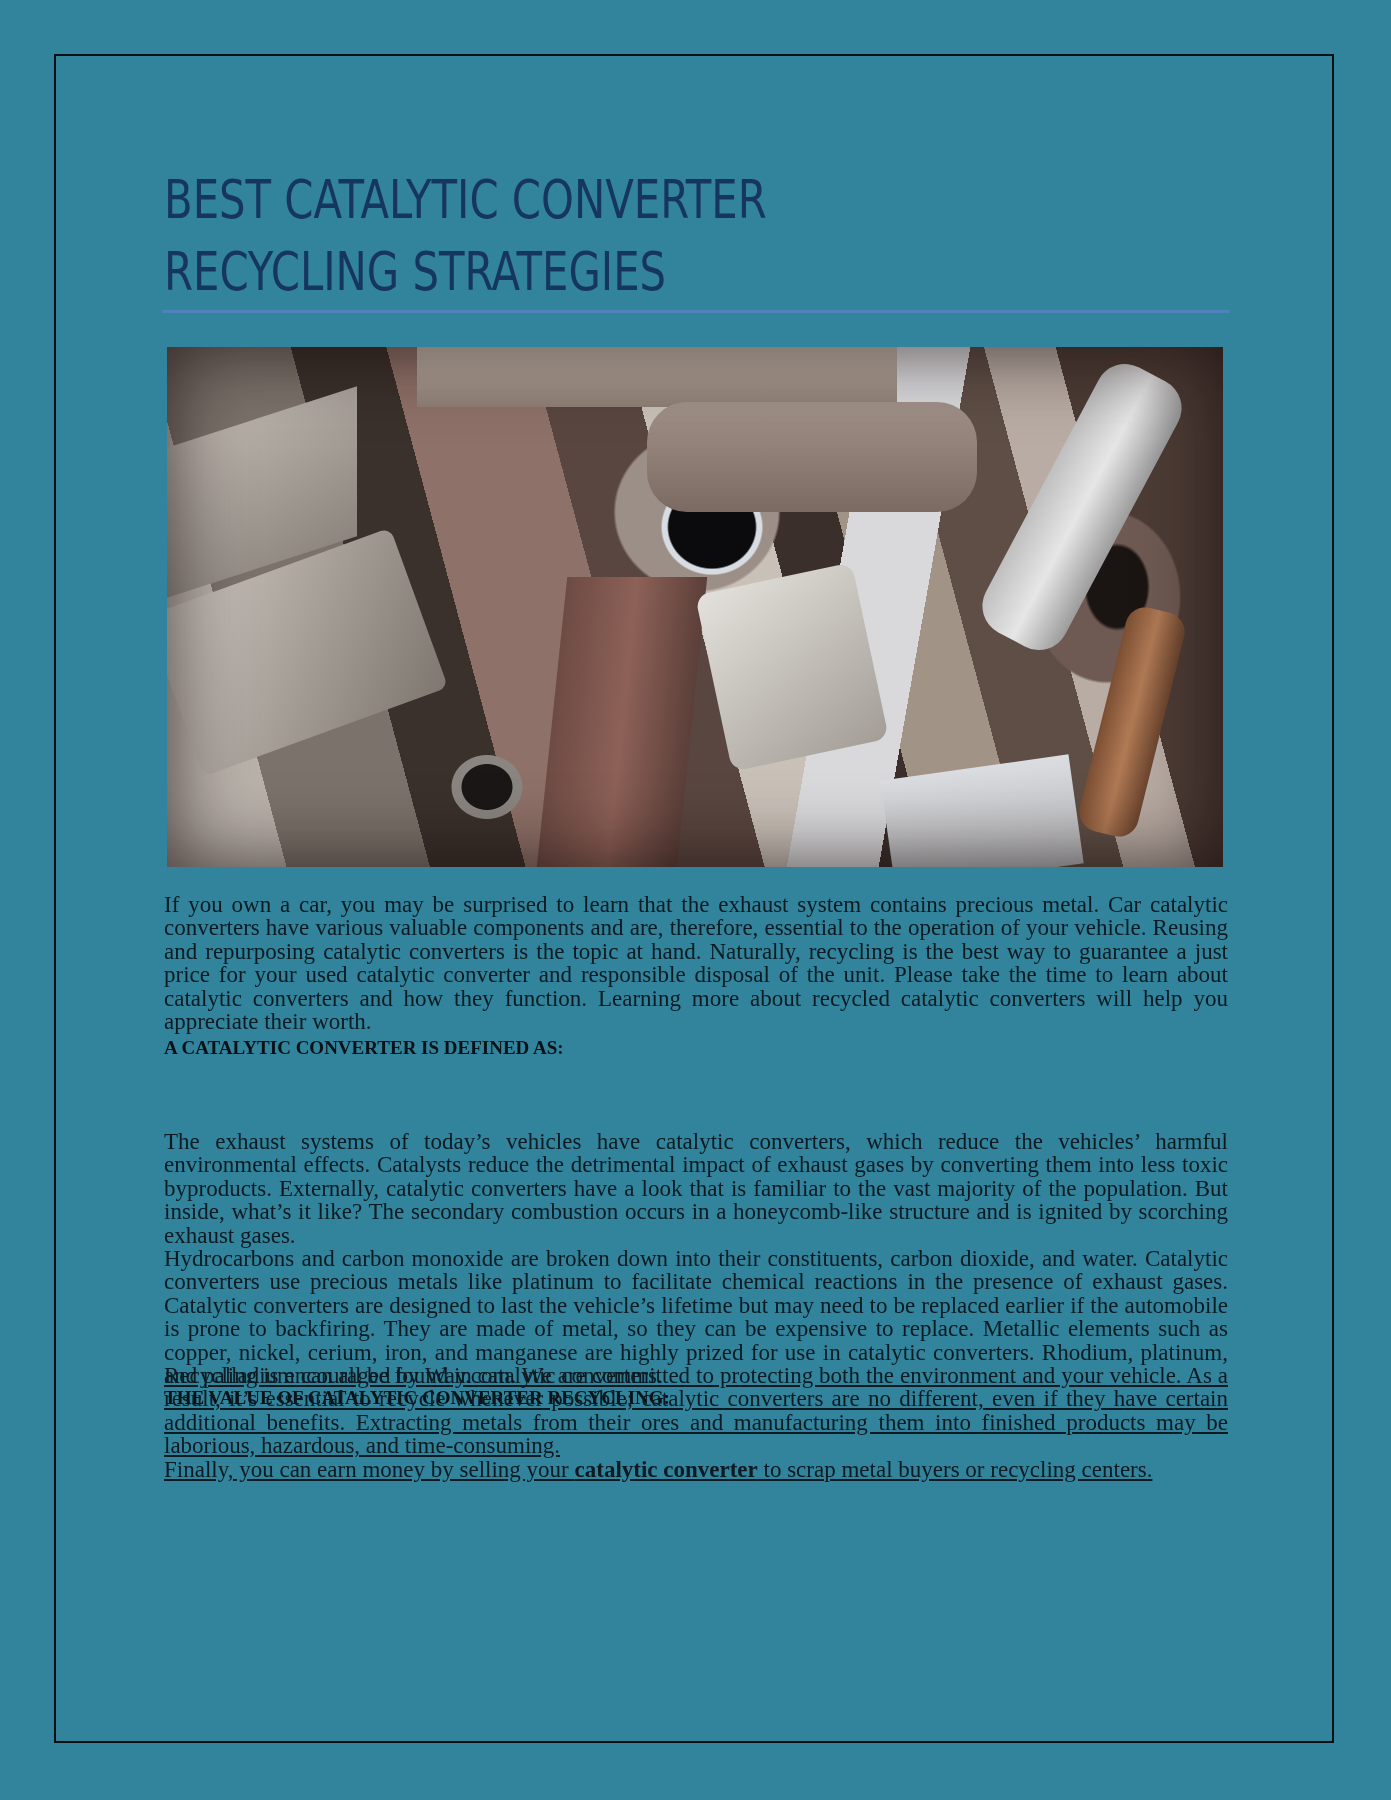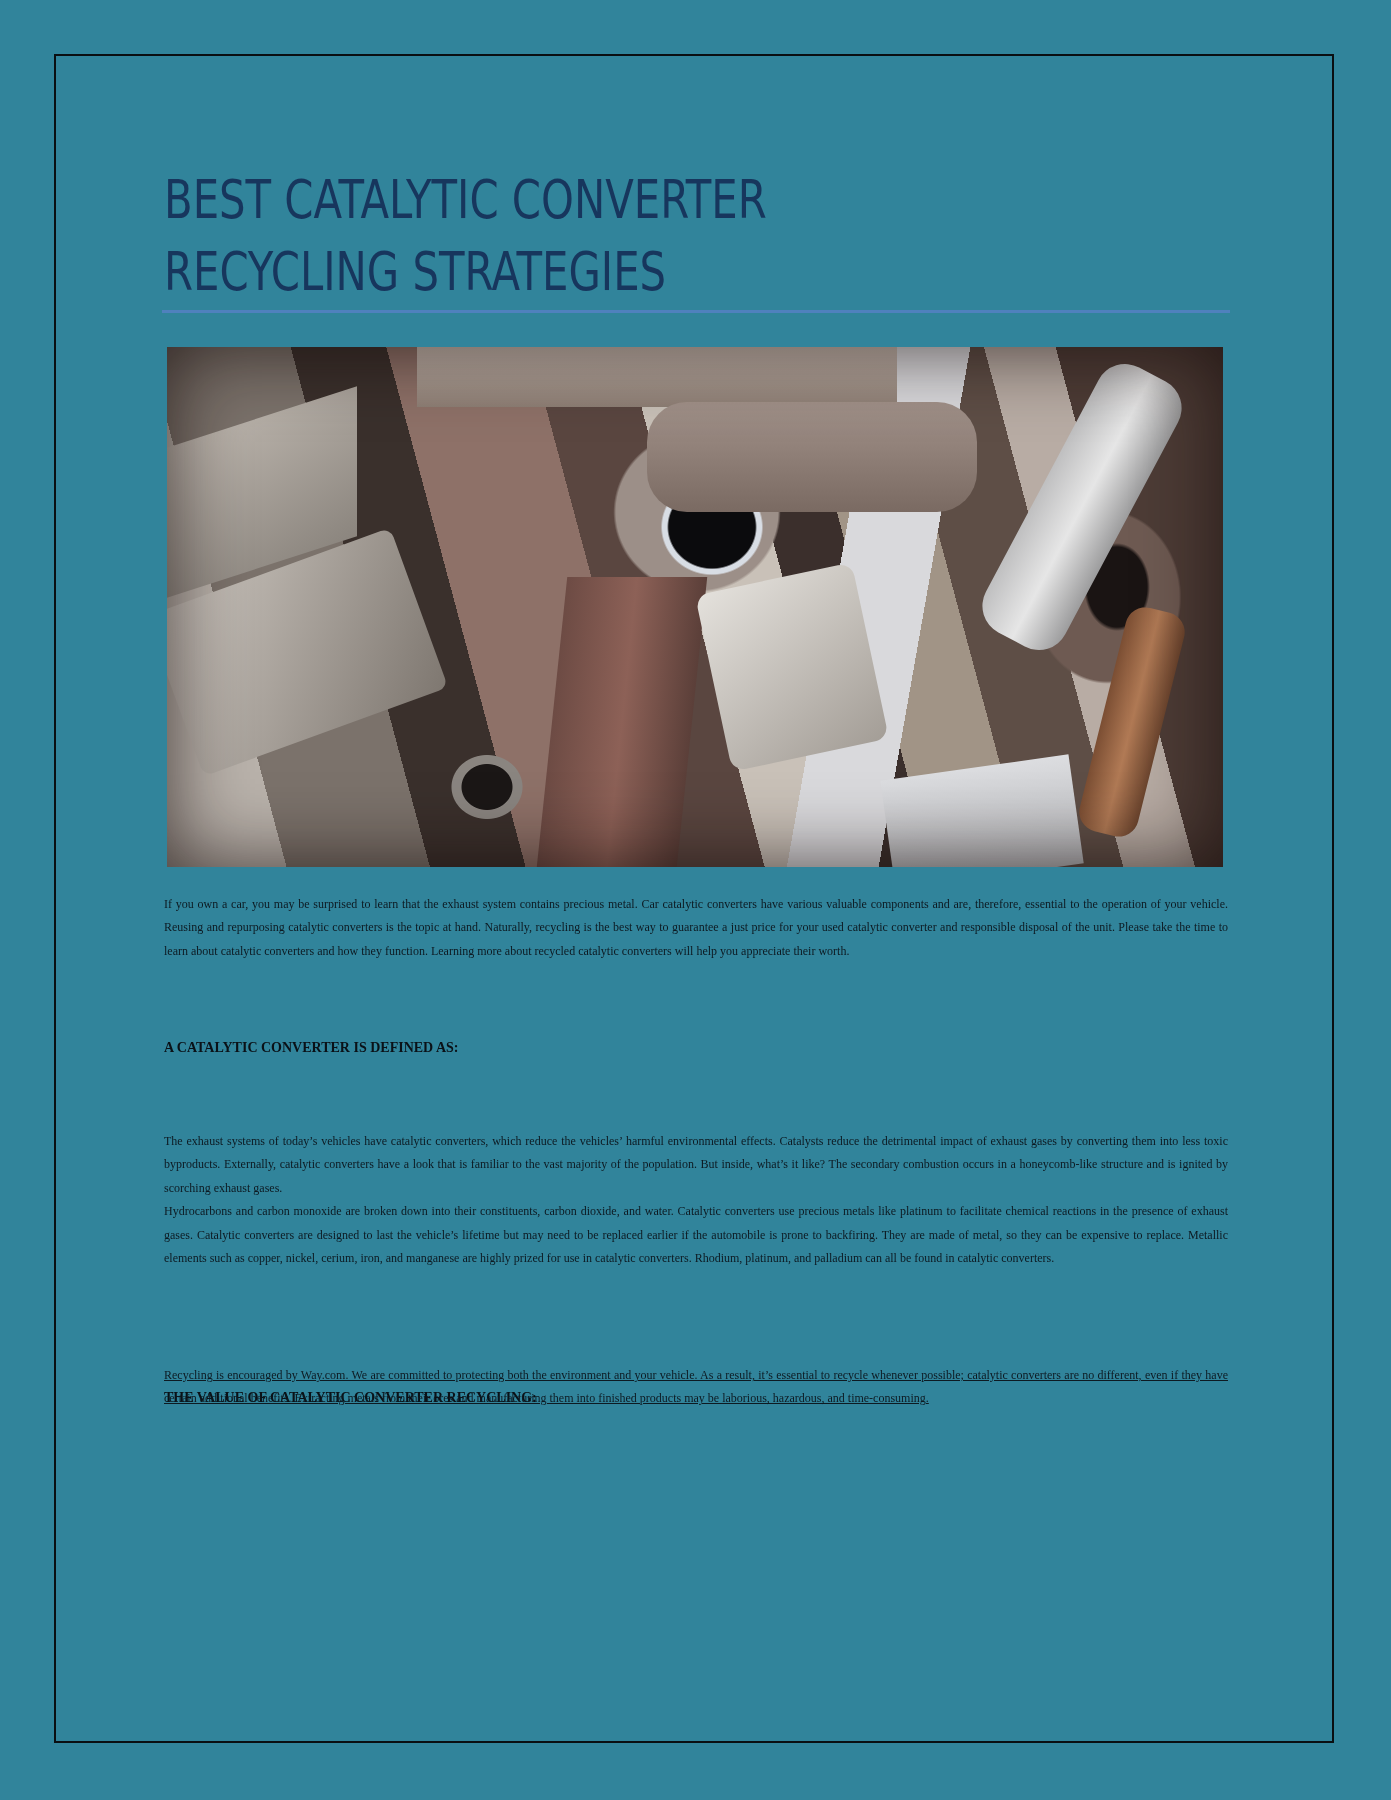--- a/index.html
+++ b/index.html
@@ -62,30 +62,30 @@
   .photo .s5 { left: 720px; top: 420px; width: 190px; height: 110px; background: linear-gradient(180deg,#dcdde0,#b6b7ba); transform: rotate(-8deg); }
   .photo .s6 { left: 250px; top: 0; width: 480px; height: 60px; background: linear-gradient(180deg,#cbbeb4,#8e7f75); }
   .photo .s7 { left: 480px; top: 55px; width: 330px; height: 110px; background: linear-gradient(180deg,#a2928a,#7a6a62); border-radius: 40px; }
   .photo .s8 { left: 870px; top: 10px; width: 90px; height: 300px; background: linear-gradient(90deg,#bfbfc0,#e6e6e6,#9c9c9d); transform: rotate(28deg); border-radius: 30px; }
   .photo .s9 { left: 935px; top: 260px; width: 60px; height: 230px; background: linear-gradient(90deg,#7b4e33,#b17a55,#6c452e); transform: rotate(14deg); border-radius: 20px; }
   .photo .vignette { position: absolute; inset: 0; box-shadow: inset 0 0 80px rgba(20,10,8,0.75); }
   .text-block {
     position: absolute;
     left: 164px;
     width: 1064px;
-    font-size: 12px;
+    font-size: 23px;
     line-height: 23.4px;
     text-align: justify;
     margin: 0;
   }
   .heading {
     position: absolute;
     left: 164px;
     margin: 0;
-    font-size: 14px;
+    font-size: 19px;
     font-weight: bold;
     line-height: 24px;
     color: #0a1117;
   }
   p.par { margin: 0; }
 </style>
 </head>
 <body>
 
 <div class="page-border"></div>
@@ -116,13 +116,14 @@
 
 <div class="text-block" style="top: 1130px;">
   <p class="par">The exhaust systems of today’s vehicles have catalytic converters, which reduce the vehicles’ harmful environmental effects. Catalysts reduce the detrimental impact of exhaust gases by converting them into less toxic byproducts. Externally, catalytic converters have a look that is familiar to the vast majority of the population. But inside, what’s it like? The secondary combustion occurs in a honeycomb-like structure and is ignited by scorching exhaust gases.</p>
   <p class="par">Hydrocarbons and carbon monoxide are broken down into their constituents, carbon dioxide, and water. Catalytic converters use precious metals like platinum to facilitate chemical reactions in the presence of exhaust gases. Catalytic converters are designed to last the vehicle’s lifetime but may need to be replaced earlier if the automobile is prone to backfiring. They are made of metal, so they can be expensive to replace. Metallic elements such as copper, nickel, cerium, iron, and manganese are highly prized for use in catalytic converters. Rhodium, platinum, and palladium can all be found in catalytic converters.</p>
 </div>
 
 <h2 class="heading" style="top: 1386px;">THE VALUE OF CATALYTIC CONVERTER RECYCLING:</h2>
 
 <div class="text-block" style="top: 1364px; text-decoration: underline;">
   <p class="par">Recycling is encouraged by Way.com. We are committed to protecting both the environment and your vehicle. As a result, it’s essential to recycle whenever possible; catalytic converters are no different, even if they have certain additional benefits. Extracting metals from their ores and manufacturing them into finished products may be laborious, hazardous, and time-consuming.</p>
+  <p class="par"><span>Finally, you can earn money by selling your </span><b>catalytic converter</b><span> to scrap metal buyers or recycling centers.</span></p>
 </div>
 
 </body></html>

